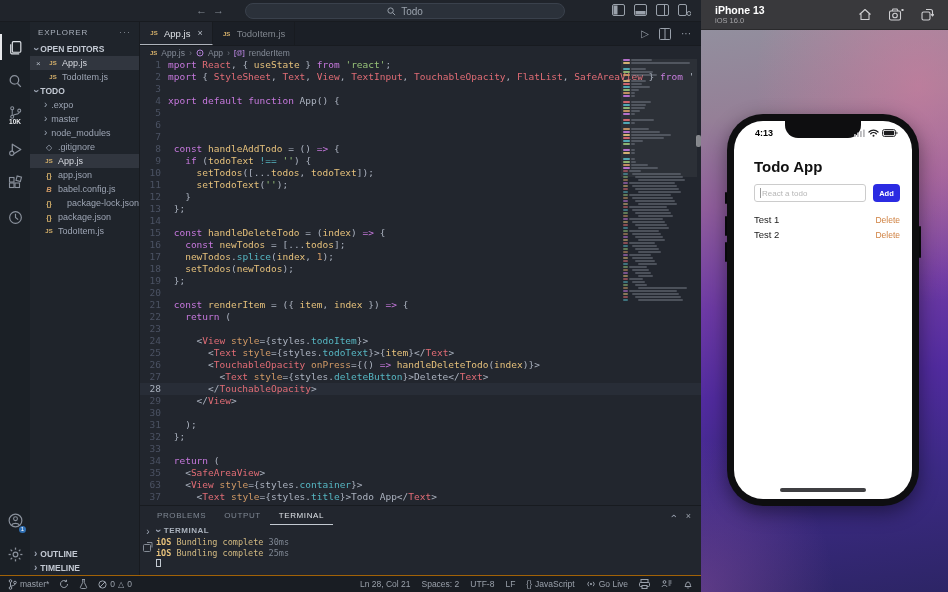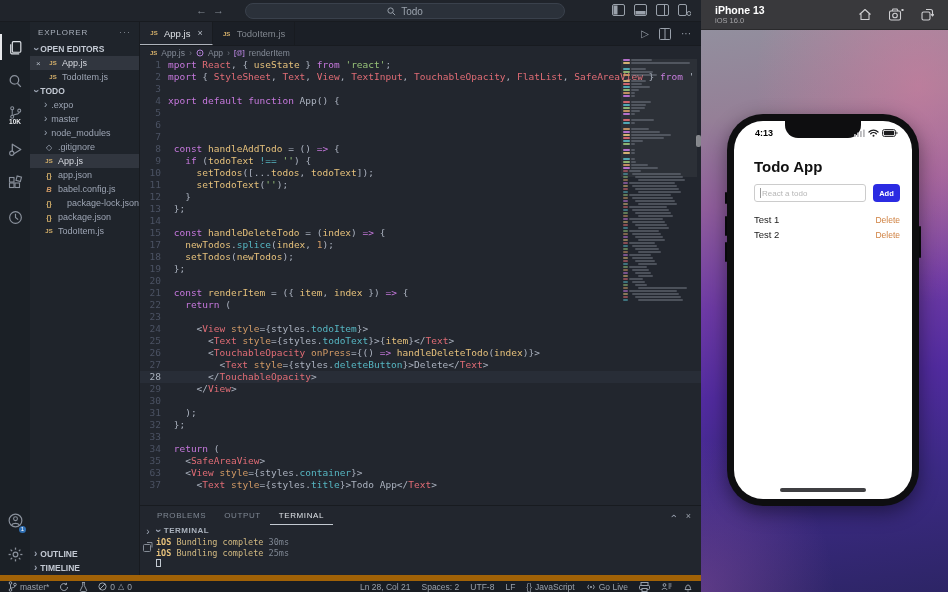--- a/index.html
+++ b/index.html
@@ -92,21 +92,21 @@
   .term-head { display:flex; align-items:center; gap:4px; font-family:"Liberation Sans",sans-serif;
                font-size:8px; font-weight:bold; letter-spacing:0.5px; color:#aab2bd; height:12px; }
   .tl-ios { color:#e5c07b; font-weight:bold; }
   .tl-txt { color:#d3ba82; }
   .tl-dim { color:#7f8793; }
   .tl-plain { color:#c3c9d1; }
   .term-cursor { display:inline-block; width:5px; height:8px; border:1px solid #c3c9d1; vertical-align:-1px; }
 
   
   .statusbar { position:absolute; left:0; top:575px; width:701px; height:17px; background:#191d23;
-               border-top:6px solid #a16207; display:flex; align-items:center; font-size:8.5px; color:#9aa1ab;
+               border-top:1px solid #a16207; display:flex; align-items:center; font-size:8.5px; color:#9aa1ab;
                padding:0 8px; gap:10px; }
   .sb-item { display:flex; align-items:center; gap:3px; white-space:nowrap; }
   .sb-right { margin-left:auto; display:flex; align-items:center; gap:11px; }
 
   svg.ic { display:block; }
 
   
   .sim { position:absolute; left:701px; top:0; width:247px; height:592px; }
   .sim-titlebar { position:absolute; left:0; top:0; width:247px; height:30px; background:#39393c;
                   display:flex; align-items:center; padding:0 14px; border-bottom:1px solid #2a2a2c; }
@@ -372,20 +372,21 @@
             <div class="code-row"><span class="gut">6</span></div>
             <div class="code-row"><span class="gut">7</span><span class="ctext"> </span></div>
             <div class="code-row"><span class="gut">8</span><span class="ctext"> <span class="t-kw">const</span> <span class="t-var">handleAddTodo</span> = () <span class="t-kw">=&gt;</span> {</span></div>
             <div class="code-row"><span class="gut">9</span><span class="ctext">   <span class="t-kw">if</span> (<span class="t-var">todoText</span> <span class="t-op">!==</span> <span class="t-str">''</span>) {</span></div>
             <div class="code-row"><span class="gut">10</span><span class="ctext">     <span class="t-var">setTodos</span>([...<span class="t-var">todos</span>, <span class="t-var">todoText</span>]);</span></div>
             <div class="code-row"><span class="gut">11</span><span class="ctext">     <span class="t-var">setTodoText</span>(<span class="t-str">''</span>);</span></div>
             <div class="code-row"><span class="gut">12</span><span class="ctext">   }</span></div>
             <div class="code-row"><span class="gut">13</span><span class="ctext"> };</span></div>
             <div class="code-row"><span class="gut">14</span><span class="ctext"> </span></div>
             <div class="code-row"><span class="gut">15</span><span class="ctext"> <span class="t-kw">const</span> <span class="t-var">handleDeleteTodo</span> = (<span class="t-var">index</span>) <span class="t-kw">=&gt;</span> {</span></div>
+            <div class="code-row"><span class="gut">16</span><span class="ctext">   <span class="t-kw">const</span> <span class="t-var">newTodos</span> = [...<span class="t-var">todos</span>];</span></div>
             <div class="code-row"><span class="gut">17</span><span class="ctext">   <span class="t-var">newTodos</span>.<span class="t-prop">splice</span>(<span class="t-var">index</span>, <span class="t-num">1</span>);</span></div>
             <div class="code-row"><span class="gut">18</span><span class="ctext">   <span class="t-var">setTodos</span>(<span class="t-var">newTodos</span>);</span></div>
             <div class="code-row"><span class="gut">19</span><span class="ctext"> };</span></div>
             <div class="code-row"><span class="gut">20</span><span class="ctext"> </span></div>
             <div class="code-row"><span class="gut">21</span><span class="ctext"> <span class="t-kw">const</span> <span class="t-var">renderItem</span> = ({ <span class="t-var">item</span>, <span class="t-var">index</span> }) <span class="t-kw">=&gt;</span> {</span></div>
             <div class="code-row"><span class="gut">22</span><span class="ctext">   <span class="t-kw">return</span> (</span></div>
             <div class="code-row"><span class="gut">23</span><span class="ctext"> </span></div>
             <div class="code-row"><span class="gut">24</span><span class="ctext">     &lt;<span class="t-comp">View</span> <span class="t-attr">style</span>={styles.<span class="t-prop">todoItem</span>}&gt;</span></div>
             <div class="code-row"><span class="gut">25</span><span class="ctext">       &lt;<span class="t-comp">Text</span> <span class="t-attr">style</span>={styles.<span class="t-prop">todoText</span>}&gt;{<span class="t-var">item</span>}&lt;/<span class="t-comp">Text</span>&gt;</span></div>
             <div class="code-row"><span class="gut">26</span><span class="ctext">       &lt;<span class="t-comp">TouchableOpacity</span> <span class="t-attr">onPress</span>={() <span class="t-kw">=&gt;</span> <span class="t-var">handleDeleteTodo</span>(<span class="t-var">index</span>)}&gt;</span></div>

